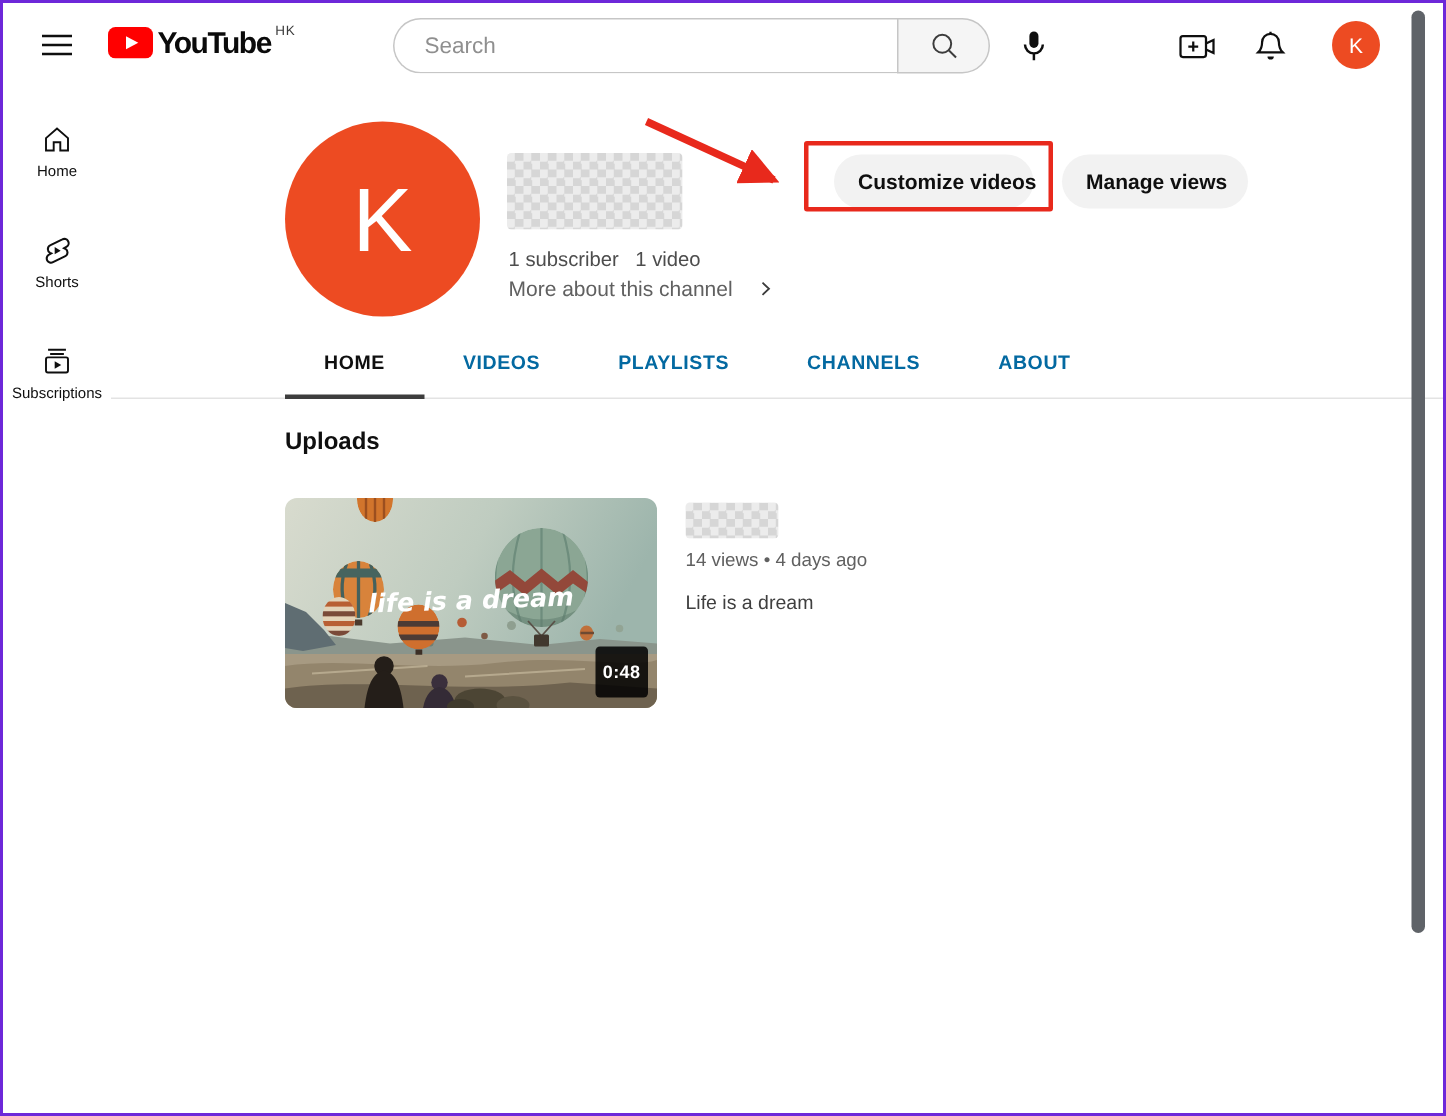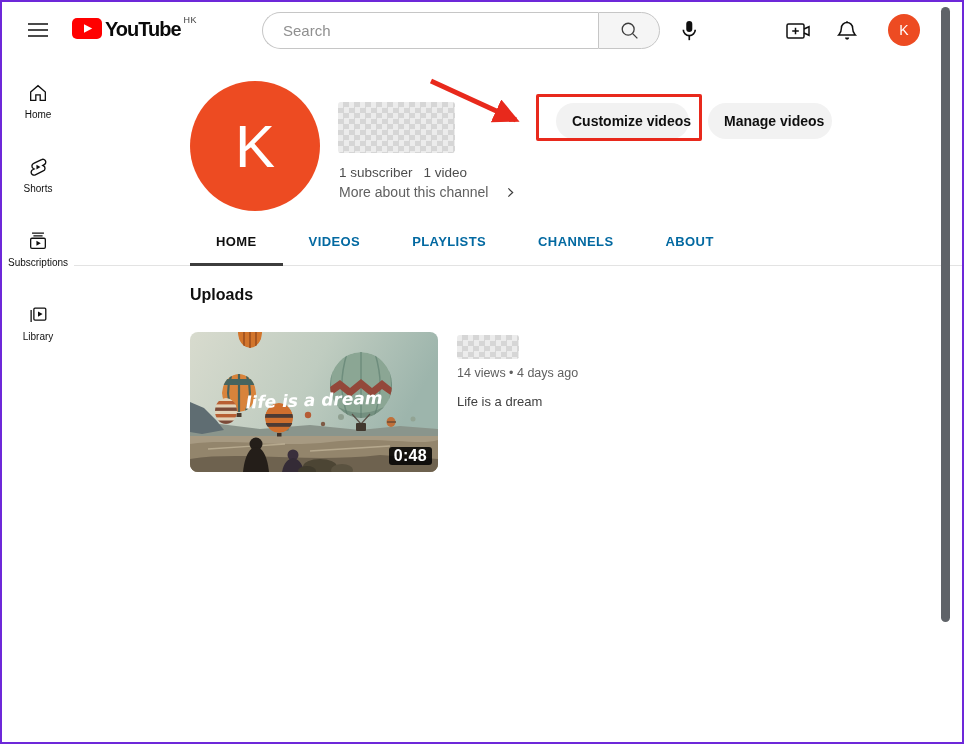--- a/index.html
+++ b/index.html
@@ -43,21 +43,21 @@
   
   .tabs{position:absolute;left:0;top:160px;right:0;height:48px;border-bottom:1px solid #e3e3e3;display:flex;padding-left:116px;box-sizing:border-box;}
   .tab{position:relative;height:48px;line-height:48px;padding:0 26px;font-size:13px;font-weight:600;letter-spacing:.4px;color:#0369a1;cursor:pointer;background:none;border:none;font-family:"Liberation Sans",sans-serif;}
   .tab.active{color:#0f0f0f;}
   .tab.active::after{content:"";position:absolute;left:0;right:0;bottom:0;height:3px;background:#3d3d3d;}
 
   
   .uploads-title{position:absolute;left:116px;top:228px;font-size:16px;font-weight:700;color:#0f0f0f;}
   .video-row{position:absolute;left:116px;top:274px;display:flex;gap:19px;}
   .thumb{position:relative;width:248px;height:140px;border-radius:8px;overflow:hidden;cursor:pointer;flex:none;}
-  .duration{position:absolute;right:6px;bottom:7px;background:rgba(0,0,0,.85);color:#fff;font-size:16px;font-weight:700;padding:0 5px;border-radius:3px;letter-spacing:.3px;}
+  .duration{position:absolute;right:6px;bottom:7px;background:rgba(0,0,0,.85);color:#fff;font-size:12px;font-weight:700;padding:10px 5px;border-radius:3px;letter-spacing:.3px;}
   .vid-info{padding-top:3px;width:170px;}
   .vid-title-blur{width:62px;height:24px;margin-bottom:7px;}
   .vid-meta{font-size:12.5px;color:#606060;margin-bottom:14px;}
   .vid-desc{font-size:13px;color:#3f3f3f;}
 
   
   .scroll-thumb{position:absolute;left:939px;top:5px;width:9px;height:615px;background:#5f6368;border-radius:5px;z-index:6;}
 
   
   .anno-layer{position:absolute;left:0;top:0;width:964px;height:744px;pointer-events:none;z-index:8;}
@@ -138,28 +138,20 @@
       <span class="lbl">Shorts</span>
     </div>
     <div class="side-item">
       <svg width="22" height="22" viewBox="0 0 24 24" fill="none" stroke="#0f0f0f" stroke-width="1.4">
         <path d="M5.5 3.5h13M7 6.5h10"></path>
         <rect x="4" y="9" width="16" height="11" rx="1.4"></rect>
         <path d="M10.3 11.8v5.4l4.8-2.7Z" fill="#0f0f0f" stroke="none"></path>
       </svg>
       <span class="lbl">Subscriptions</span>
     </div>
-    <div class="side-item">
-      <svg width="22" height="22" viewBox="0 0 24 24" fill="none" stroke="#0f0f0f" stroke-width="1.4">
-        <path d="M4.5 6.5v13"></path>
-        <rect x="7.5" y="4.5" width="13" height="13" rx="1.2"></rect>
-        <path d="M12 8.2v5.6l5-2.8Z" fill="#0f0f0f" stroke="none"></path>
-      </svg>
-      <span class="lbl">Library</span>
-    </div>
   </nav>
 
   <main class="main">
 
     <div class="ch-avatar">
       <span>K</span>
     </div>
 
     <div class="ch-name-blur mosaic"></div>
 
@@ -168,21 +160,21 @@
     </div>
 
     <button class="ch-more">
       <span>More about this channel</span>
       <svg width="13" height="13" viewBox="0 0 24 24" fill="none" stroke="#3c3c3c" stroke-width="2.2">
         <path d="m8 4.5 8 7.5-8 7.5"></path>
       </svg>
     </button>
 
     <button class="pill-btn btn-customize">Customize videos</button>
-    <button class="pill-btn btn-manage">Manage videos</button>
+    <button class="pill-btn btn-manage">Manage views</button>
 
     <div class="tabs">
       <button class="tab active">HOME</button>
       <button class="tab">VIDEOS</button>
       <button class="tab">PLAYLISTS</button>
       <button class="tab">CHANNELS</button>
       <button class="tab">ABOUT</button>
     </div>
 
     <div class="uploads-title">Uploads</div>

